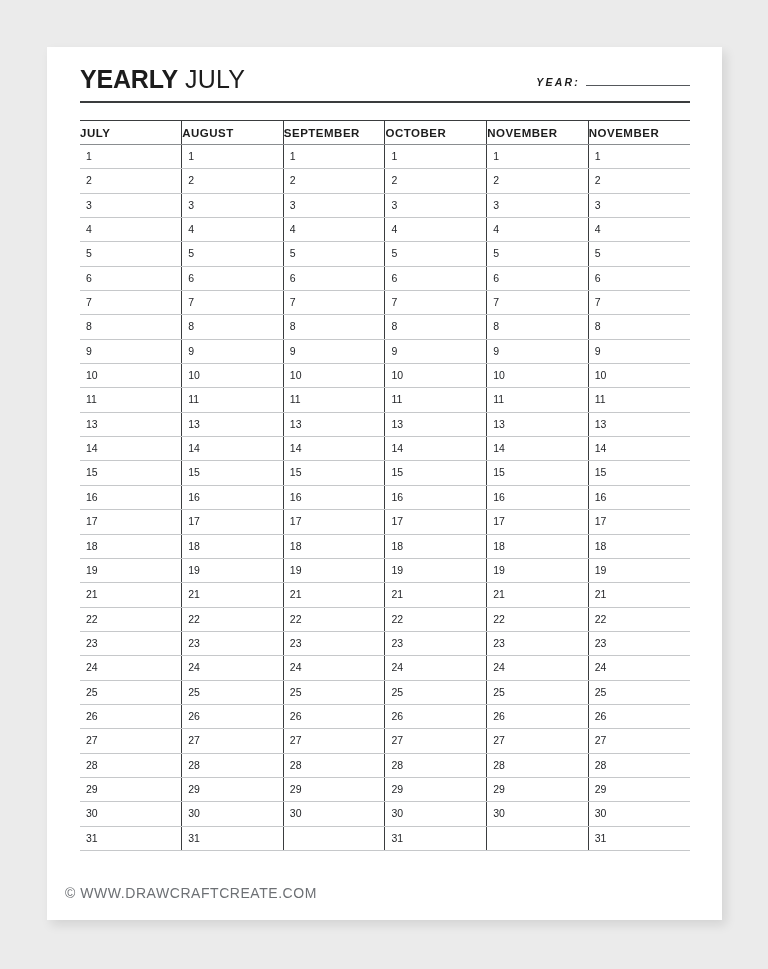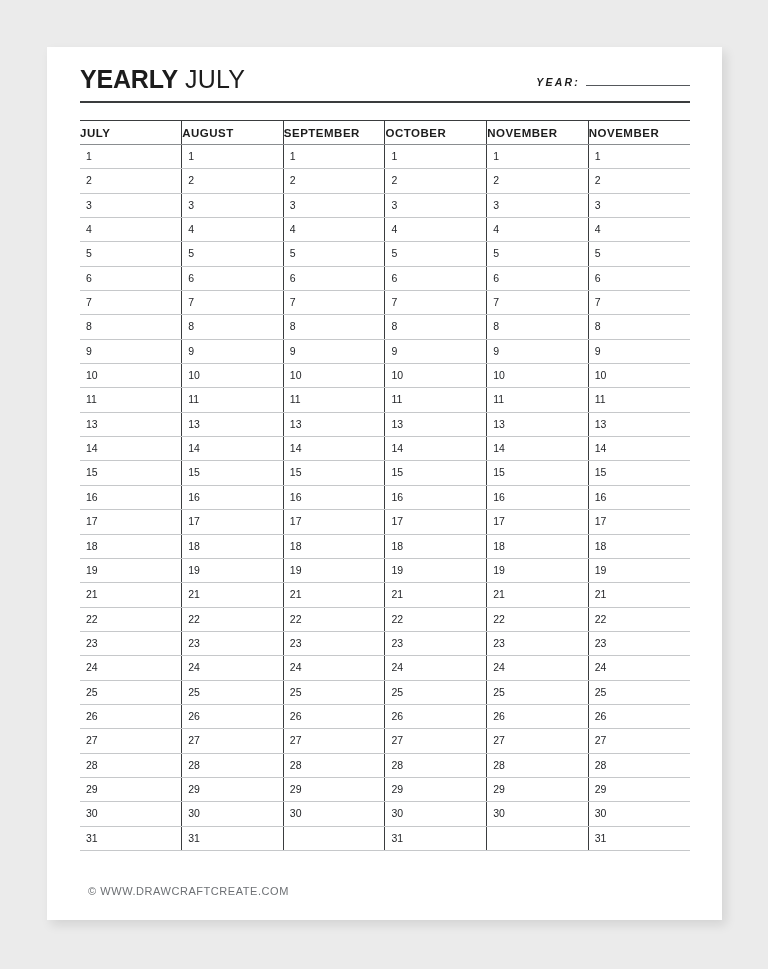--- a/index.html
+++ b/index.html
@@ -120,23 +120,23 @@
     vertical-align: middle;
     border-bottom: 1px solid #c6c8ca;
     border-left: 1.4px solid #3a3c3e;
     line-height: 23.35px;
   }
   #plan-table tbody td:first-child { border-left: none; }
 
   
   #doc-footer {
     position: absolute;
-    left: 41px;
+    left: 18px;
     top: 838px;
-    font-size: 11px;
+    font-size: 14px;
     letter-spacing: 0.55px;
     color: #6d7074;
     white-space: nowrap;
   }
 </style>
 </head>
 <body>
 
 <div id="page-sheet">
 

